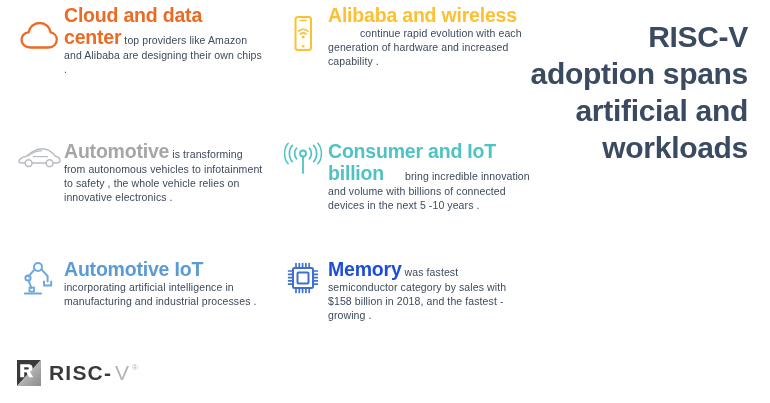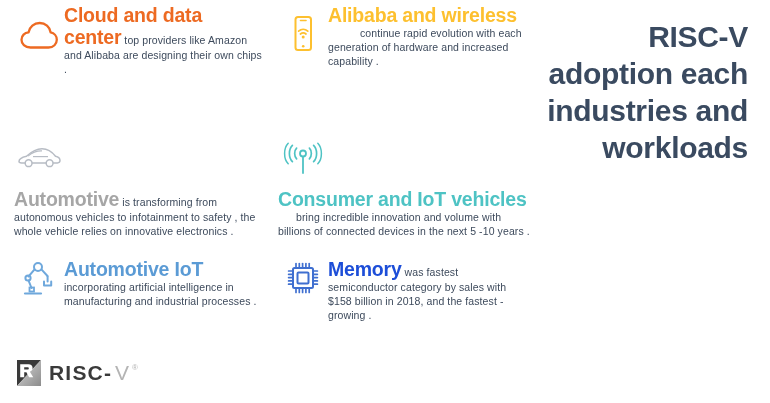--- a/index.html
+++ b/index.html
@@ -63,21 +63,21 @@
   .card-rest {
     font-size: 10.5px;
     line-height: 14.2px;
     color: #3d4a5c;
   }
 
   
   .c1 { left: 14px;  width: 250px; }
   .c2 { left: 278px; width: 252px; }
   .r1 { top: 4px; align-items: center; }
-  .r2 { top: 140px; flex-direction: column; }
+  .r2 { top: 140px; }
   .r3 { top: 258px; }
 
   
   .headline {
     position: absolute;
     right: 22px;
     top: 18px;
     width: 232px;
     text-align: right;
     font-size: 30px;
@@ -164,21 +164,21 @@
           <line x1="20" y1="15" x2="20" y2="31" stroke="#4ec3c4" stroke-width="1.8" stroke-linecap="round"></line>
           <path d="M13.6 6.2 C11 8.8 11 14.2 13.6 16.8" fill="none" stroke="#4ec3c4" stroke-width="1.7" stroke-linecap="round"></path>
           <path d="M26.4 6.2 C29 8.8 29 14.2 26.4 16.8" fill="none" stroke="#4ec3c4" stroke-width="1.7" stroke-linecap="round"></path>
           <path d="M9.4 3.4 C5.4 7.2 5.4 15.8 9.4 19.6" fill="none" stroke="#4ec3c4" stroke-width="1.7" stroke-linecap="round"></path>
           <path d="M30.6 3.4 C34.6 7.2 34.6 15.8 30.6 19.6" fill="none" stroke="#4ec3c4" stroke-width="1.7" stroke-linecap="round"></path>
           <path d="M5.2 1.2 C0.4 6 0.4 17 5.2 21.8" fill="none" stroke="#4ec3c4" stroke-width="1.5" stroke-linecap="round"></path>
           <path d="M34.8 1.2 C39.6 6 39.6 17 34.8 21.8" fill="none" stroke="#4ec3c4" stroke-width="1.5" stroke-linecap="round"></path>
         </svg>
       </div>
       <div class="card-text">
-        <p class="card-para"><span class="card-head" style="color: rgb(78, 195, 196);">Consumer and IoT vehicles</span><span class="card-rest" style="color: rgb(61, 74, 92); padding-left: 18px;"> bring</span> <span class="card-rest" style="color: rgb(61, 74, 92);">incredible innovation and volume with billions of connected devices in the next 5 -10 years .</span></p>
+        <p class="card-para"><span class="card-head" style="color: rgb(78, 195, 196);">Consumer and IoT billion</span><span class="card-rest" style="color: rgb(61, 74, 92); padding-left: 18px;"> bring</span> <span class="card-rest" style="color: rgb(61, 74, 92);">incredible innovation and volume with billions of connected devices in the next 5 -10 years .</span></p>
       </div>
     </div>
 
     <div class="card c1 r3">
       <div class="card-icon">
         <svg width="38" height="38" viewBox="0 0 38 38">
           <circle cx="18" cy="7" r="4" fill="none" stroke="#6fa8dc" stroke-width="2"></circle>
           <path d="M14.6 9.4 L8.5 16.5" fill="none" stroke="#6fa8dc" stroke-width="2" stroke-linecap="round"></path>
           <path d="M21.4 9.4 L27.5 16" fill="none" stroke="#6fa8dc" stroke-width="2" stroke-linecap="round"></path>
           <circle cx="8" cy="18" r="2.6" fill="none" stroke="#6fa8dc" stroke-width="2"></circle>
@@ -223,21 +223,21 @@
           </g>
         </svg>
       </div>
       <div class="card-text">
         <p class="card-para"><span class="card-head" style="color: #1d4ed8;">Memory</span><span class="card-rest" style="color: rgb(61, 74, 92);"> was fastest</span> <span class="card-rest" style="color: rgb(61, 74, 92);">semiconductor category by sales with $158 billion in 2018, and the fastest -growing .</span></p>
       </div>
     </div>
 
   </div>
 
-  <div class="headline" style="color: rgb(58, 74, 96);">RISC-V adoption each industries and workloads</div>
+  <div class="headline" style="color: rgb(58, 74, 96);">RISC-V adoption spans artificial and workloads</div>
 
   <div class="logo">
     <span class="logo-mark">
       <svg width="26" height="28" viewBox="0 0 26 28">
         <defs>
           <linearGradient id="gmark" x1="0" y1="0" x2="1" y2="1">
             <stop offset="0%" stop-color="#d9d9d9"></stop>
             <stop offset="100%" stop-color="#8c8c8c"></stop>
           </linearGradient>
         </defs>

